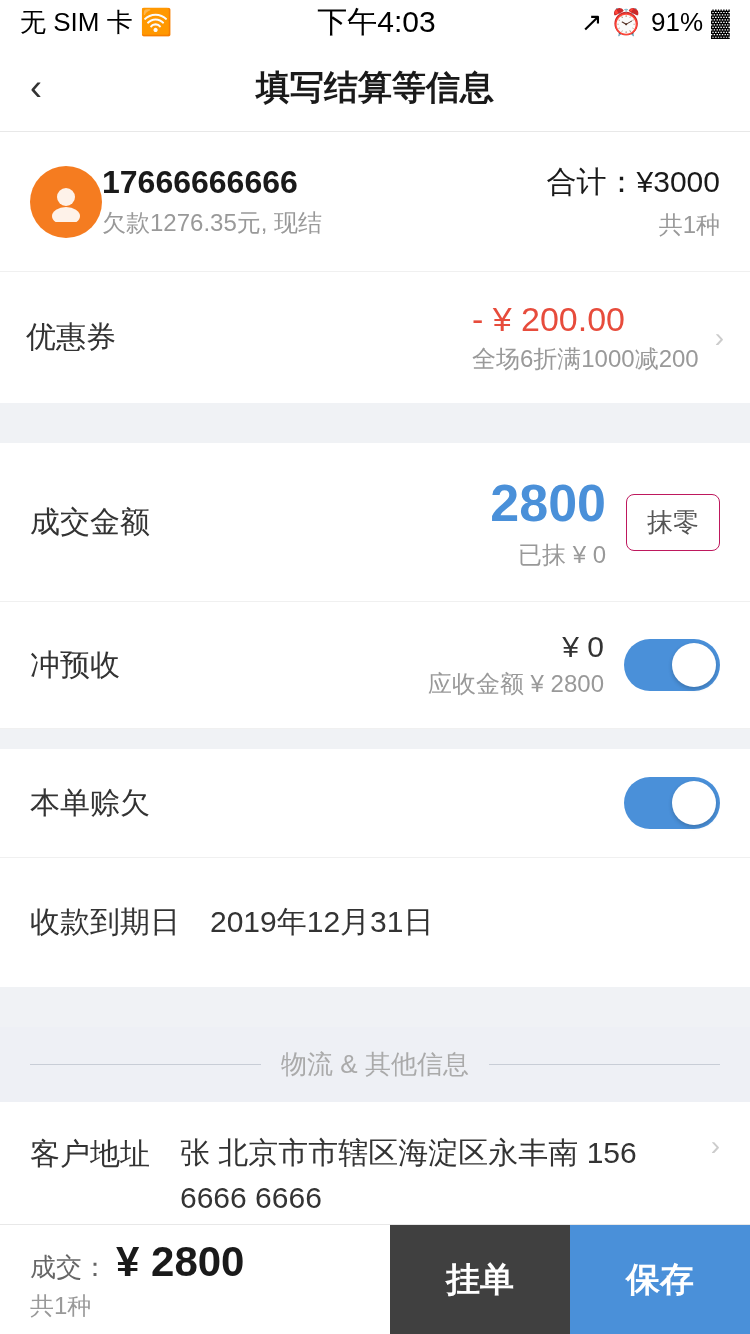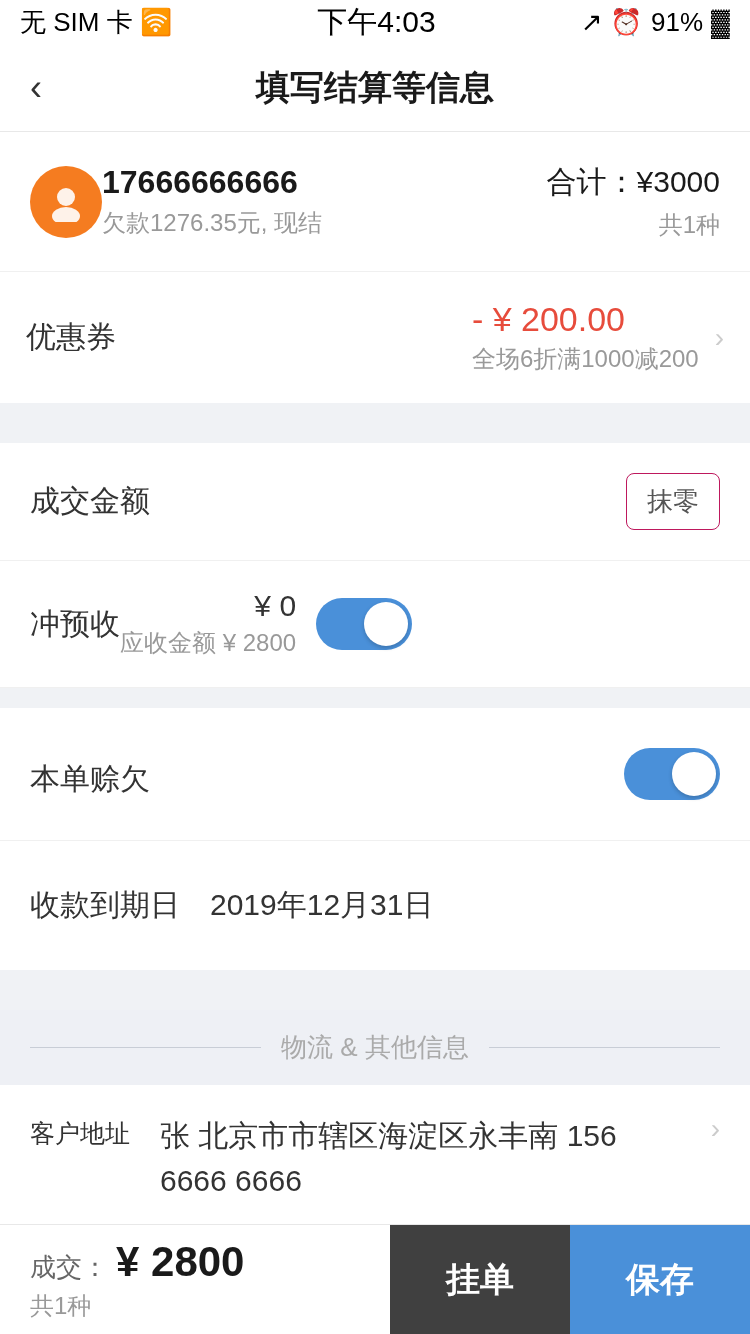--- a/index.html
+++ b/index.html
@@ -211,20 +211,21 @@
       top: 4px;
       right: 4px;
       box-shadow: 0 2px 4px rgba(0,0,0,0.2);
     }
 
     
     .chong-row {
       padding: 28px 30px;
       display: flex;
       align-items: center;
+      justify-content: space-between;
       border-bottom: 1px solid #f0f0f0;
     }
     .chong-right {
       display: flex;
       align-items: center;
       gap: 20px;
     }
     .chong-values {
       text-align: right;
     }
@@ -233,23 +234,23 @@
       color: #333;
     }
     .chong-sub {
       font-size: 24px;
       color: #999;
       margin-top: 4px;
     }
 
     
     .bendan-row {
-      padding: 40px 30px;
-      display: flex;
-      align-items: flex-end;
+      padding: 28px 30px;
+      display: flex;
+      align-items: center;
       justify-content: space-between;
     }
 
     
     .delivery-row {
       background: #fff;
       padding: 44px 30px;
       display: flex;
       align-items: center;
       gap: 30px;
@@ -286,21 +287,21 @@
 
     
     .address-row {
       background: #fff;
       padding: 28px 30px;
       display: flex;
       align-items: flex-start;
       gap: 30px;
     }
     .address-label {
-      font-size: 25px;
+      font-size: 30px;
       color: #333;
       white-space: nowrap;
       margin-top: 4px;
     }
     .address-content {
       flex: 1;
       font-size: 30px;
       color: #333;
       line-height: 1.5;
     }
@@ -414,20 +415,24 @@
     </div>
   </div>
 
   <div class="gray-sep"></div>
 
   <div class="amount-section">
 
     <div class="amount-row">
       <span class="amount-label">成交金额</span>
       <div class="amount-right">
+        <div>
+          <div class="amount-big">2800</div>
+          <div class="amount-sub">已抹  ¥ 0</div>
+        </div>
         <button class="round-btn">抹零</button>
       </div>
     </div>
 
     <div class="chong-row">
       <span class="row-label">冲预收</span>
       <div class="chong-right">
         <div class="chong-values">
           <div class="chong-amount">¥ 0</div>
           <div class="chong-sub">应收金额 ¥ 2800</div>

